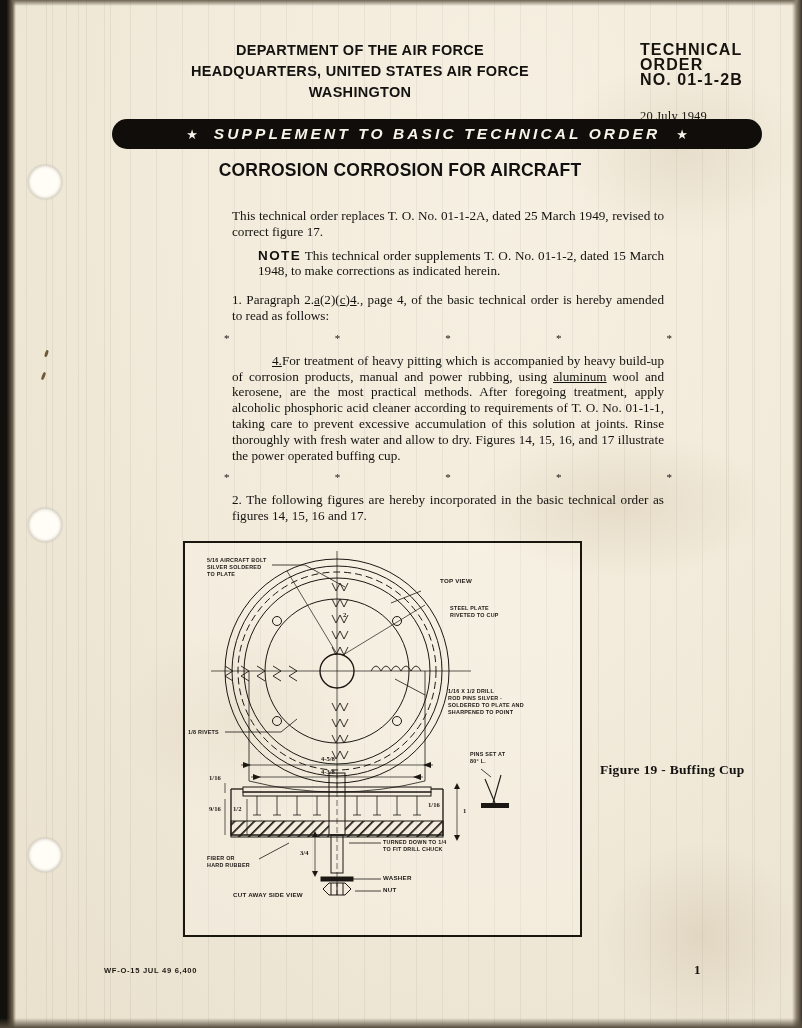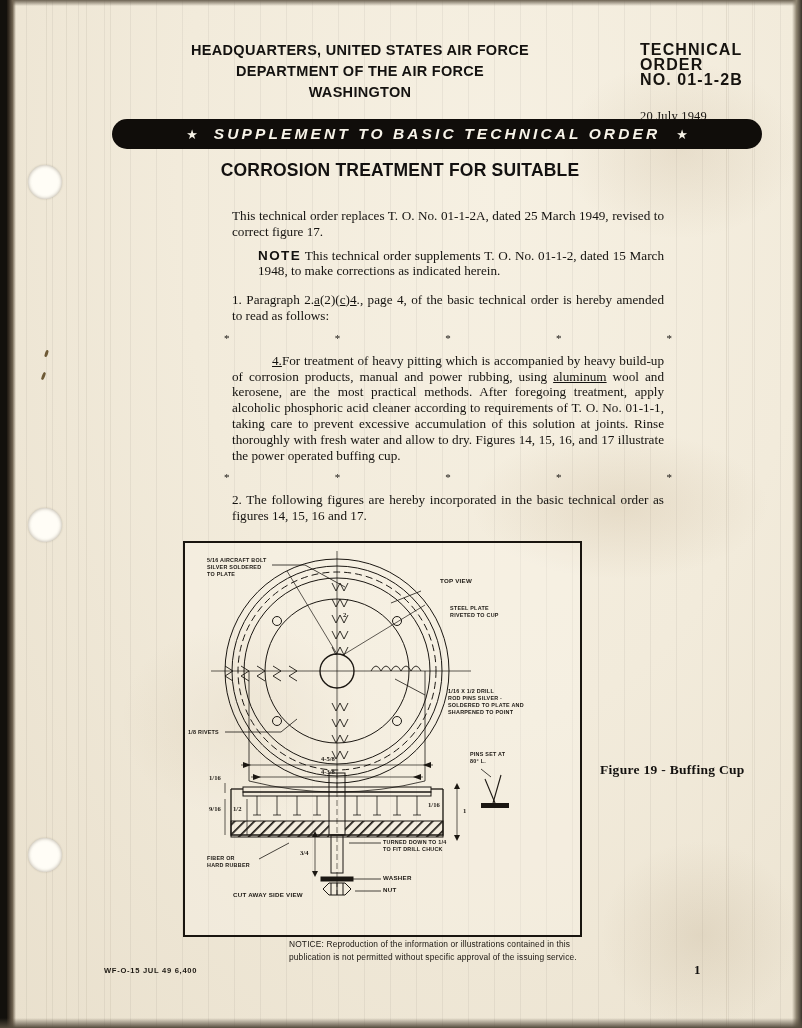--- a/index.html
+++ b/index.html
@@ -118,38 +118,38 @@
   <div class="hole" style="left:28px;top:508px;"></div>
   <div class="hole" style="left:28px;top:838px;"></div>
 
   <div class="edge-top"></div>
   <div class="edge-left"></div>
   <div class="edge-left2"></div>
   <div class="edge-right"></div>
   <div class="edge-bottom"></div>
 
   <div class="hdr-center">
+    <div>DEPARTMENT OF THE AIR FORCE</div>
     <div>HEADQUARTERS, UNITED STATES AIR FORCE</div>
-    <div>DEPARTMENT OF THE AIR FORCE</div>
     <div>WASHINGTON</div>
   </div>
 
   <div class="hdr-right">
     <div class="to">TECHNICAL ORDER</div>
     <div class="to">NO.  01-1-2B</div>
     <div class="date">20 July 1949</div>
   </div>
 
   <div class="banner">
     <span class="star">★</span>
     <span class="banner-txt">SUPPLEMENT TO BASIC TECHNICAL ORDER</span>
     <span class="star">★</span>
   </div>
 
-  <div class="doctitle">CORROSION TREATMENT FOR SUITABLE</div>
+  <div class="doctitle">CORROSION CORROSION FOR AIRCRAFT</div>
 
   <div class="body">
 
     <p class="p-replaces">This technical order replaces T. O. No. 01-1-2A, dated 25 March 1949, revised to correct figure 17.</p>
 
     <div class="note-block">
       <p>
         <span class="note-lbl">NOTE</span>
         <span>This technical order supplements T. O. No. 01-1-2, dated 15 March 1948, to make corrections as indicated herein.</span>
       </p>
@@ -338,17 +338,16 @@
     <div class="dim" style="left:24px;top:262px;">9/16</div>
     <div class="dim" style="left:48px;top:262px;">1/2</div>
     <div class="dim" style="left:243px;top:258px;">1/16</div>
     <div class="dim" style="left:278px;top:264px;">1</div>
     <div class="dim" style="left:115px;top:306px;">3/4</div>
     <div class="dim" style="left:158px;top:68px;">2</div>
   </div>
 
   <div class="figcap">Figure 19 - Buffing Cup</div>
 
-  <div class="notice">NOTICE: Reproduction of the information or illustrations contained in this publication is not permitted without specific approval of the issuing service.</div>
   <div class="printcode">WF-O-15 JUL 49  6,400</div>
   <div class="pageno">1</div>
 
 </div>
 
 </body></html>

